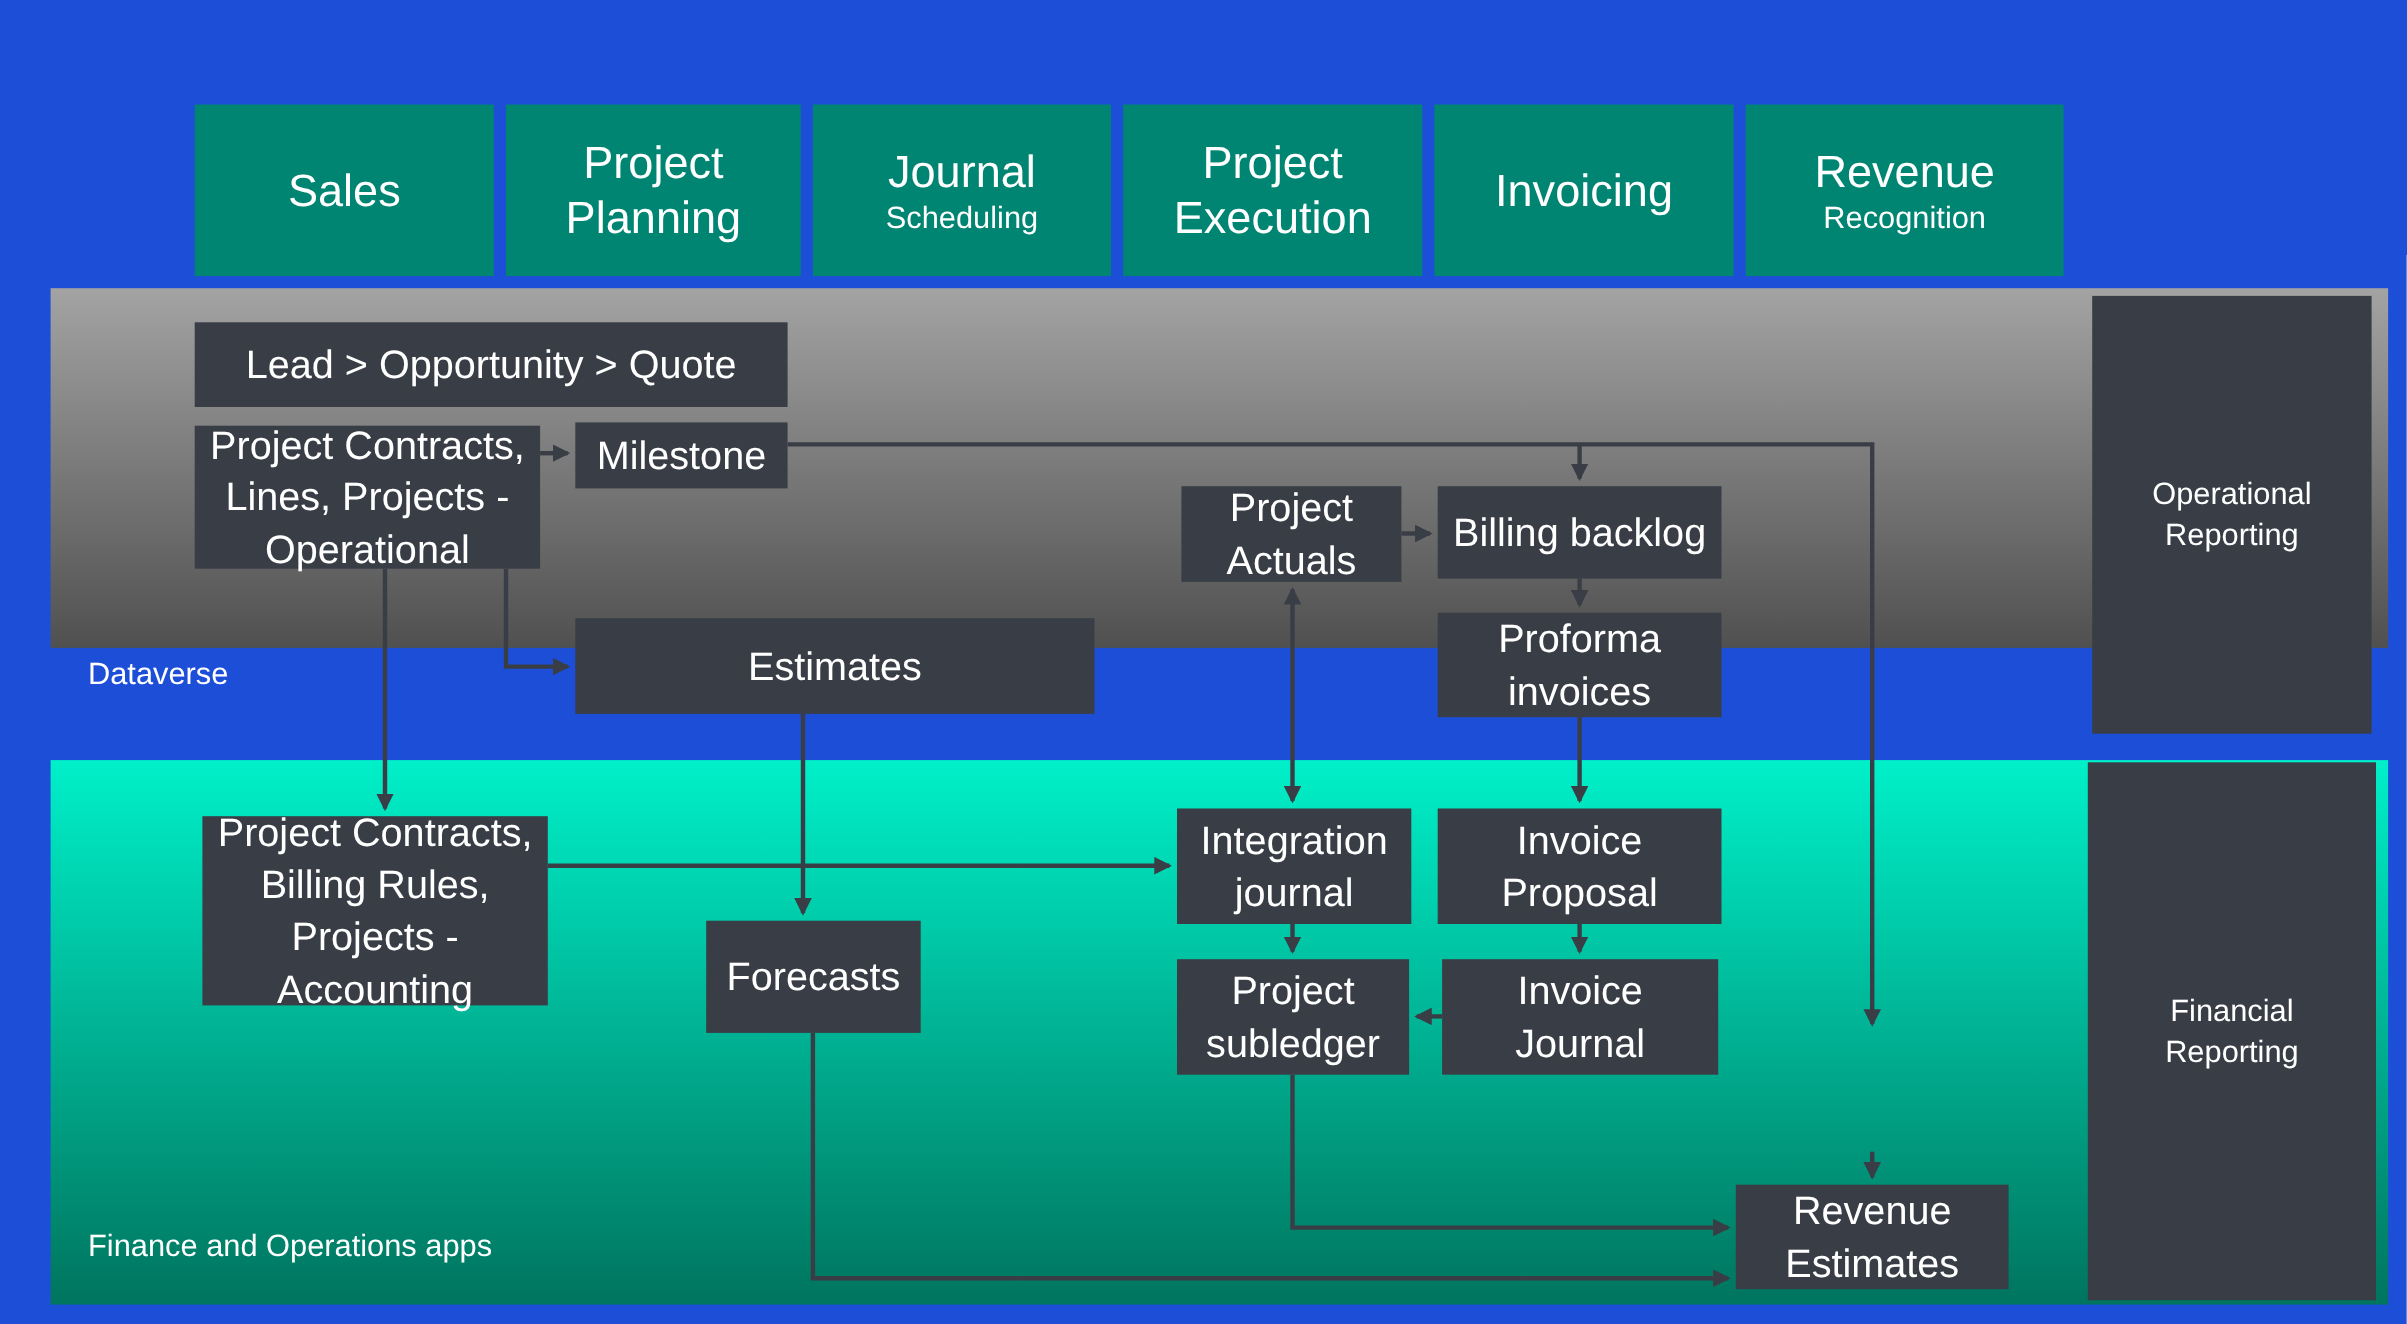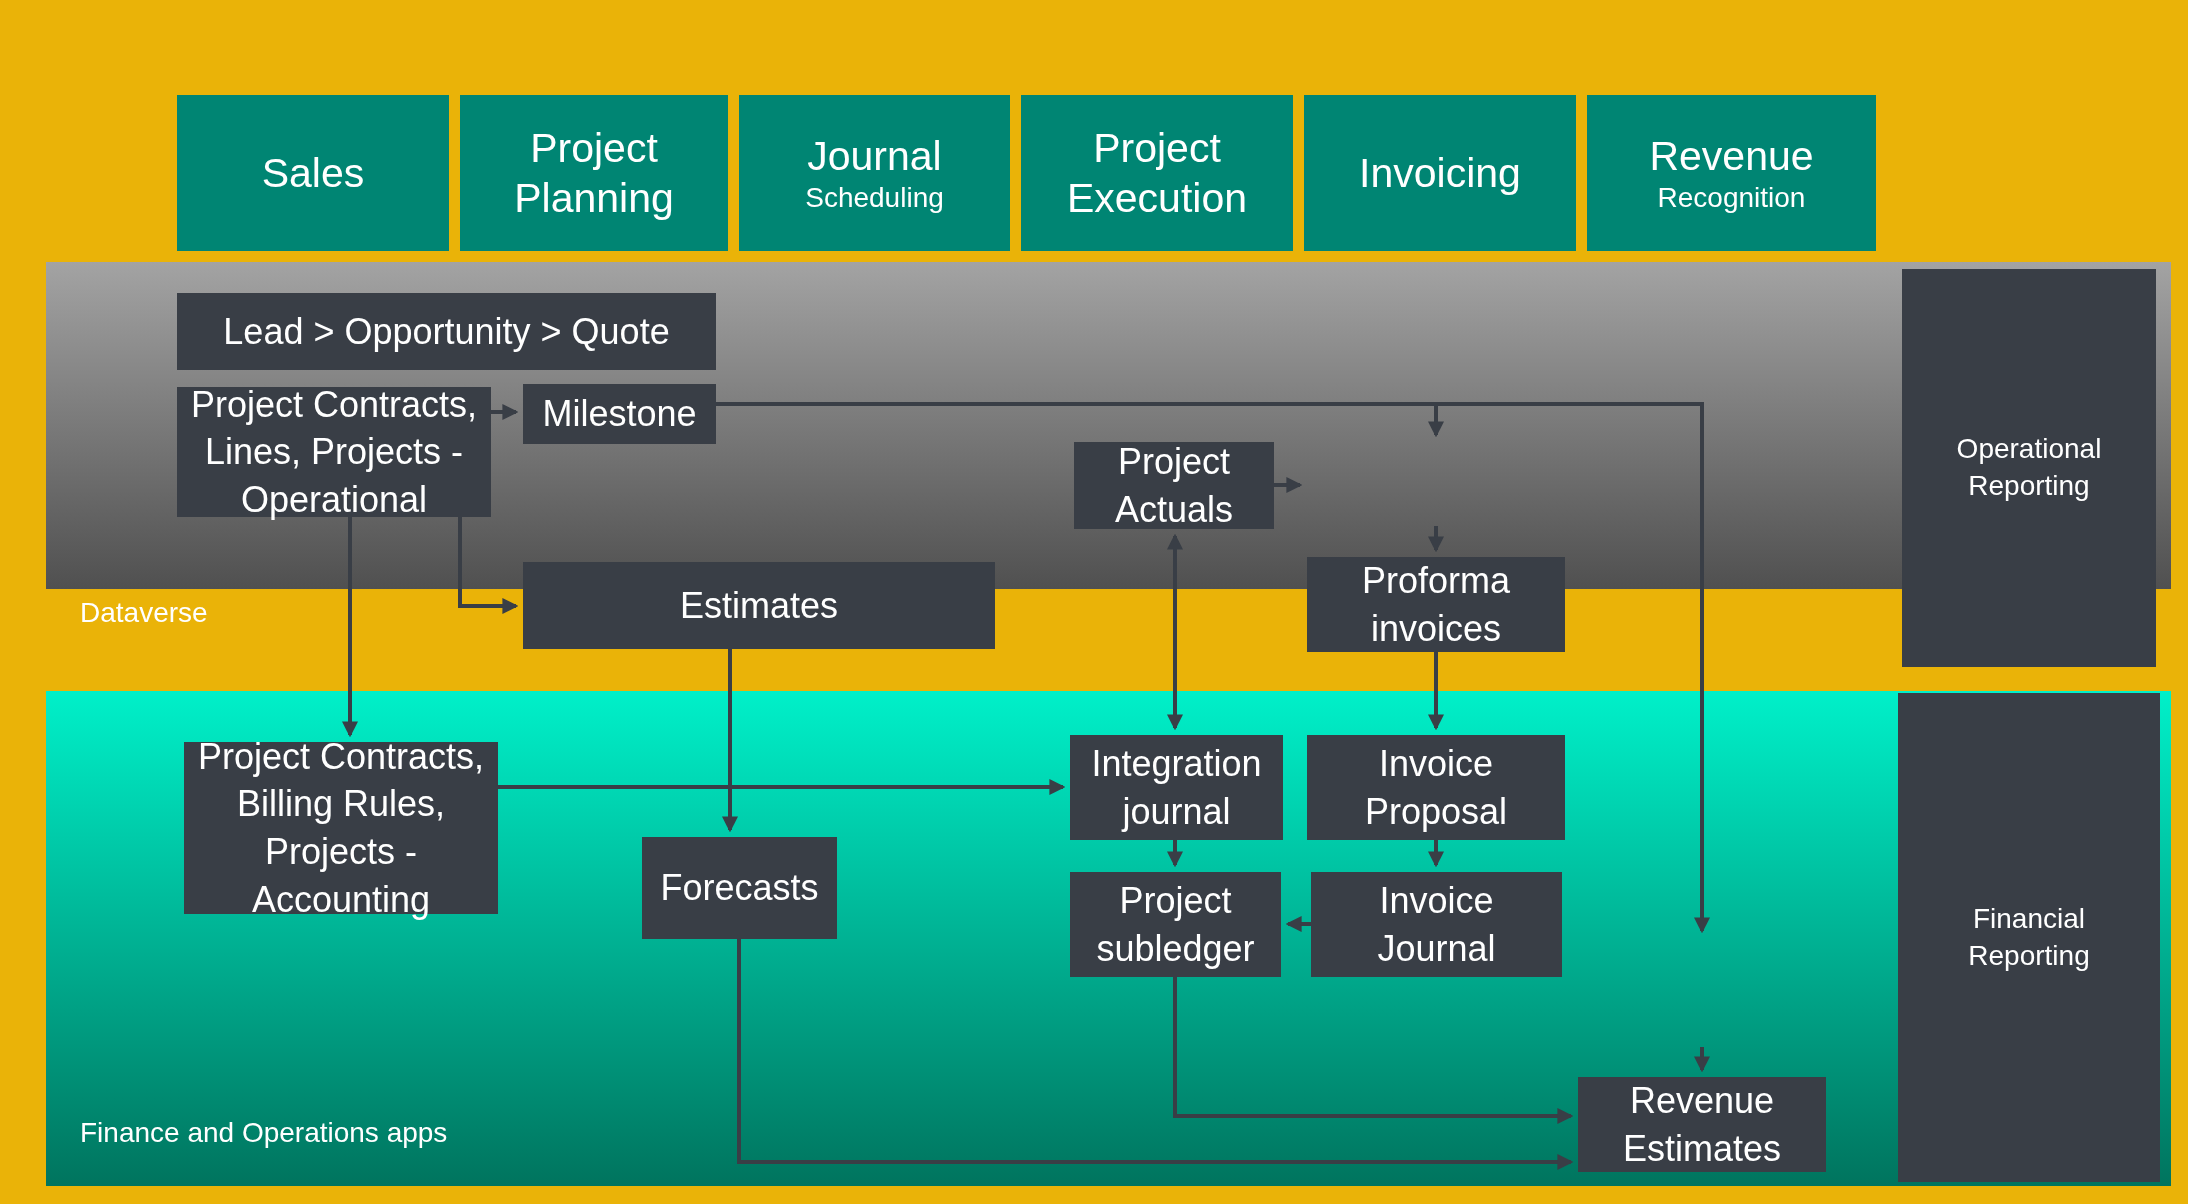--- a/index.html
+++ b/index.html
@@ -3,21 +3,21 @@
 <meta charset="utf-8">
 <style>
   * { margin: 0; padding: 0; box-sizing: border-box; }
   html, body { background: #ffffff; }
   body { font-family: "Liberation Sans", sans-serif; }
 
   .stage {
     position: relative;
     width: 2188px;
     height: 1204px;
-    background: #eab308;
+    background: #1d4ed8;
     overflow: hidden;
   }
 
   
   .headers {
     position: absolute;
     left: 177px;
     top: 95px;
     display: flex;
     gap: 11px;
@@ -155,20 +155,21 @@
     <polyline points="739,939 739,1162 1571,1162" marker-end="url(#ah)"></polyline>
   </svg>
 
   <div class="node" style="left:177px;top:293px;width:539px;height:77px">Lead &gt; Opportunity &gt; Quote</div>
   <div class="node" style="left:177px;top:387px;width:314px;height:130px">Project Contracts,
 Lines, Projects -
 Operational</div>
   <div class="node" style="left:523px;top:384px;width:193px;height:60px">Milestone</div>
   <div class="node" style="left:1074px;top:442px;width:200px;height:87px">Project
 Actuals</div>
+  <div class="node" style="left:1307px;top:442px;width:258px;height:84px">Billing backlog</div>
   <div class="node" style="left:523px;top:562px;width:472px;height:87px">Estimates</div>
   <div class="node" style="left:1307px;top:557px;width:258px;height:95px">Proforma
 invoices</div>
   <div class="node reporting" style="left:1902px;top:269px;width:254px;height:398px">Operational
 Reporting</div>
 
   <div class="node" style="left:184px;top:742px;width:314px;height:172px">Project Contracts,
 Billing Rules,
 Projects -
 Accounting</div>

